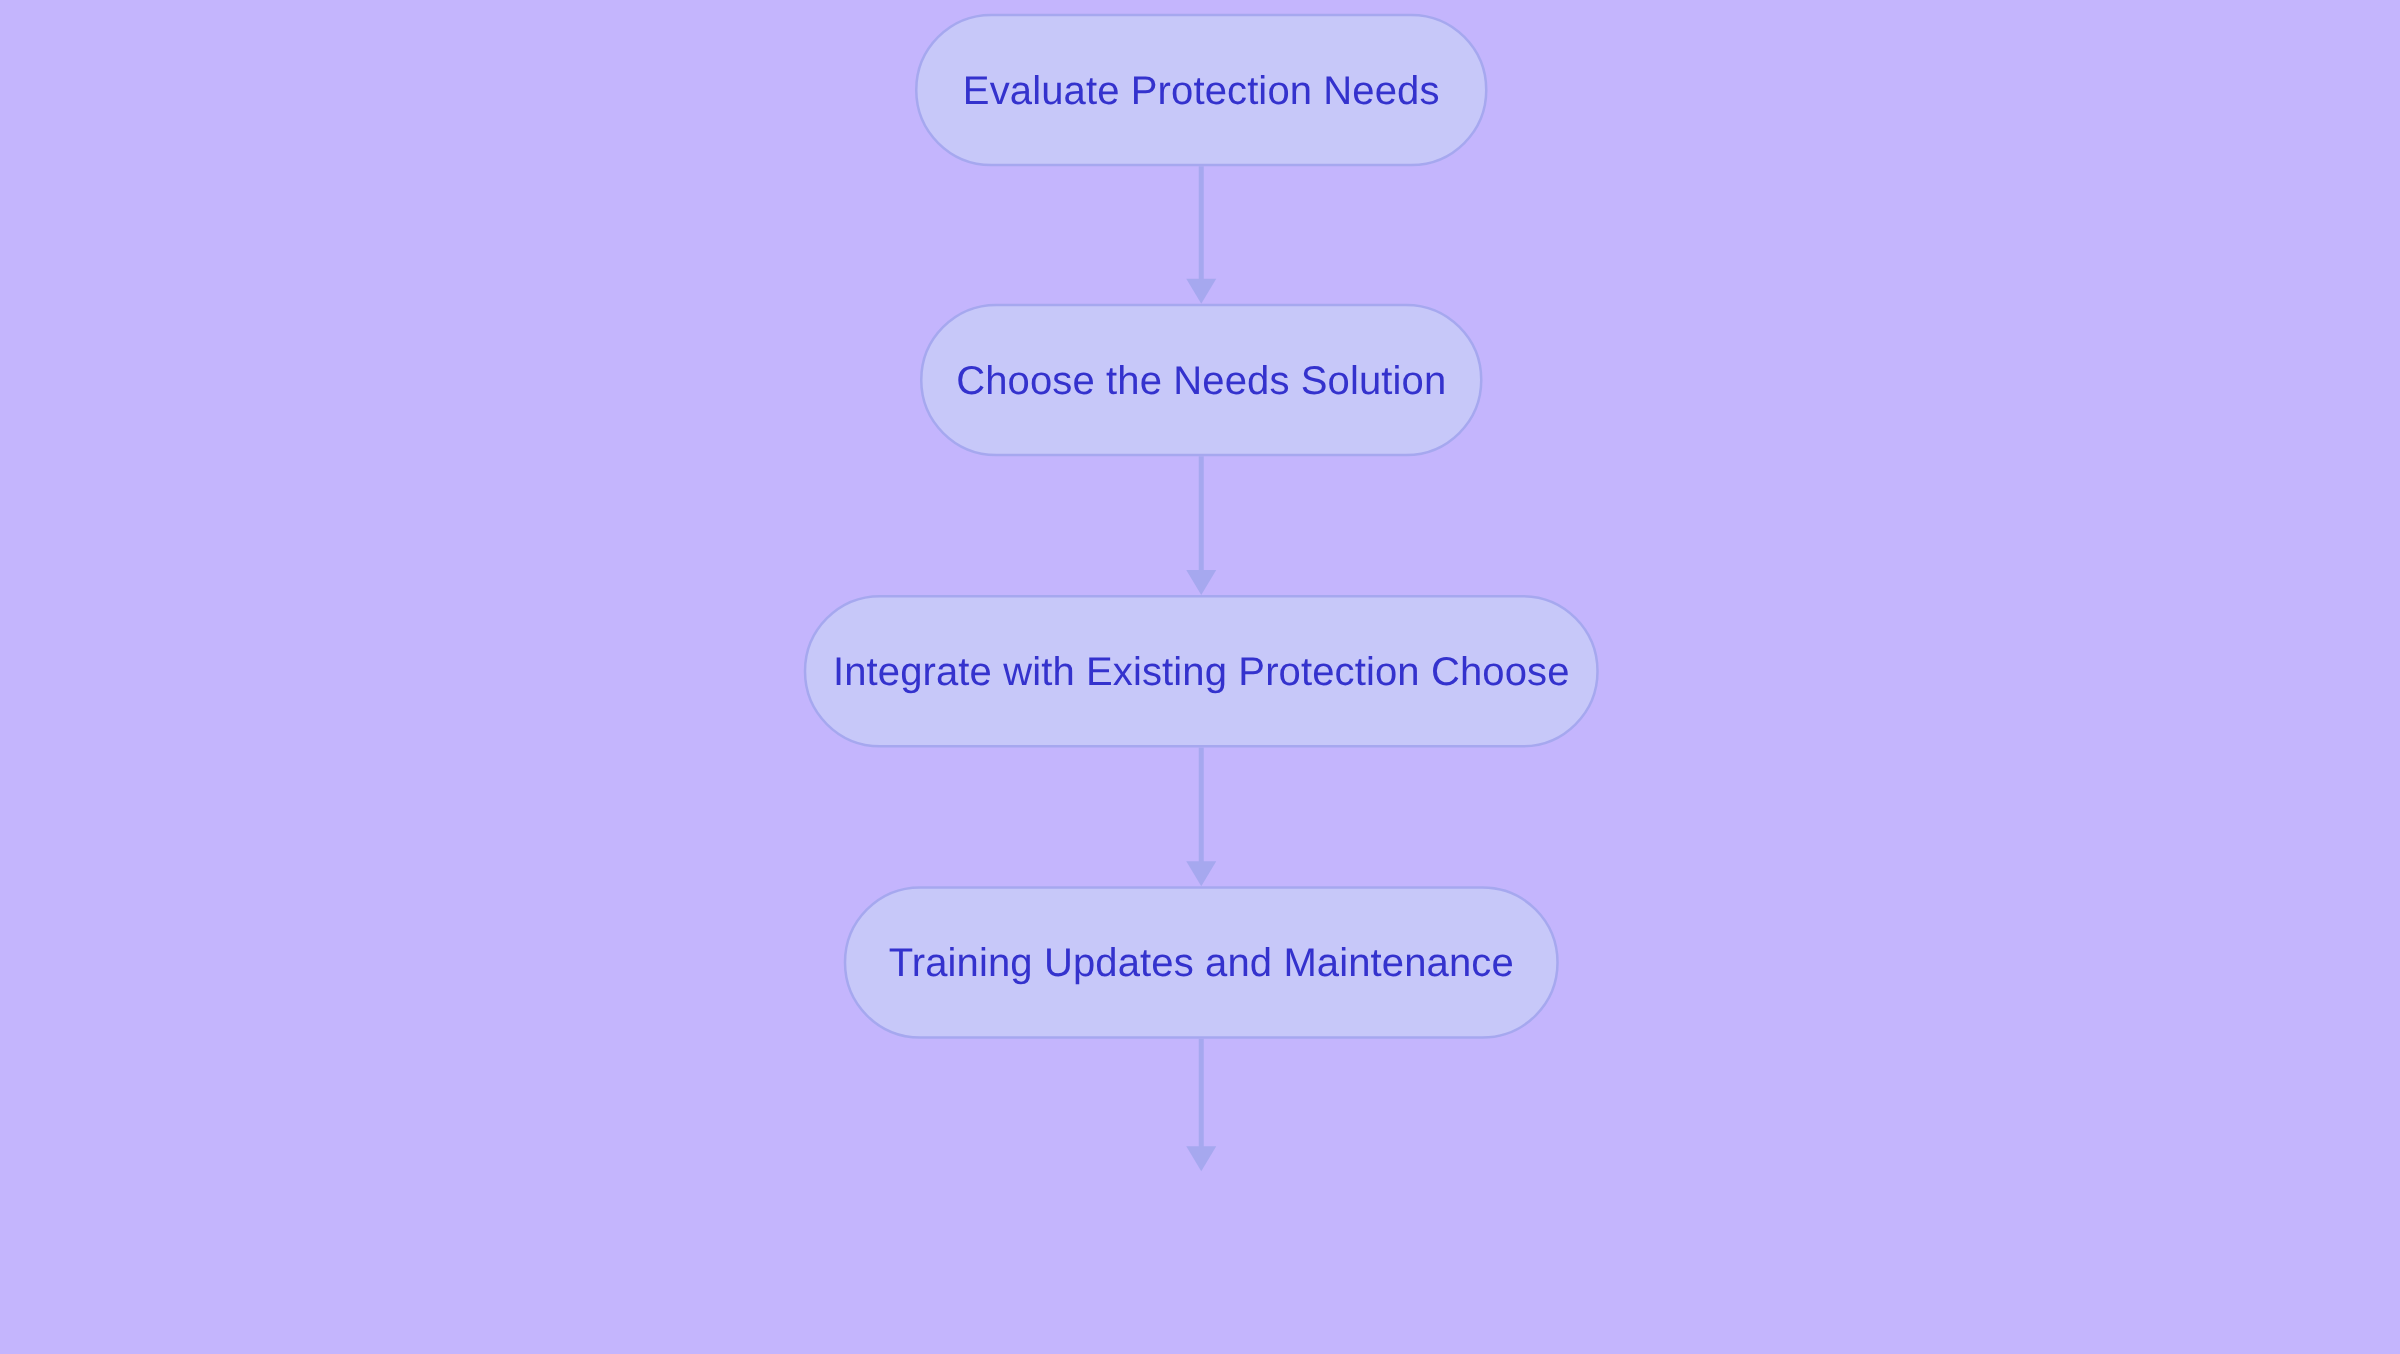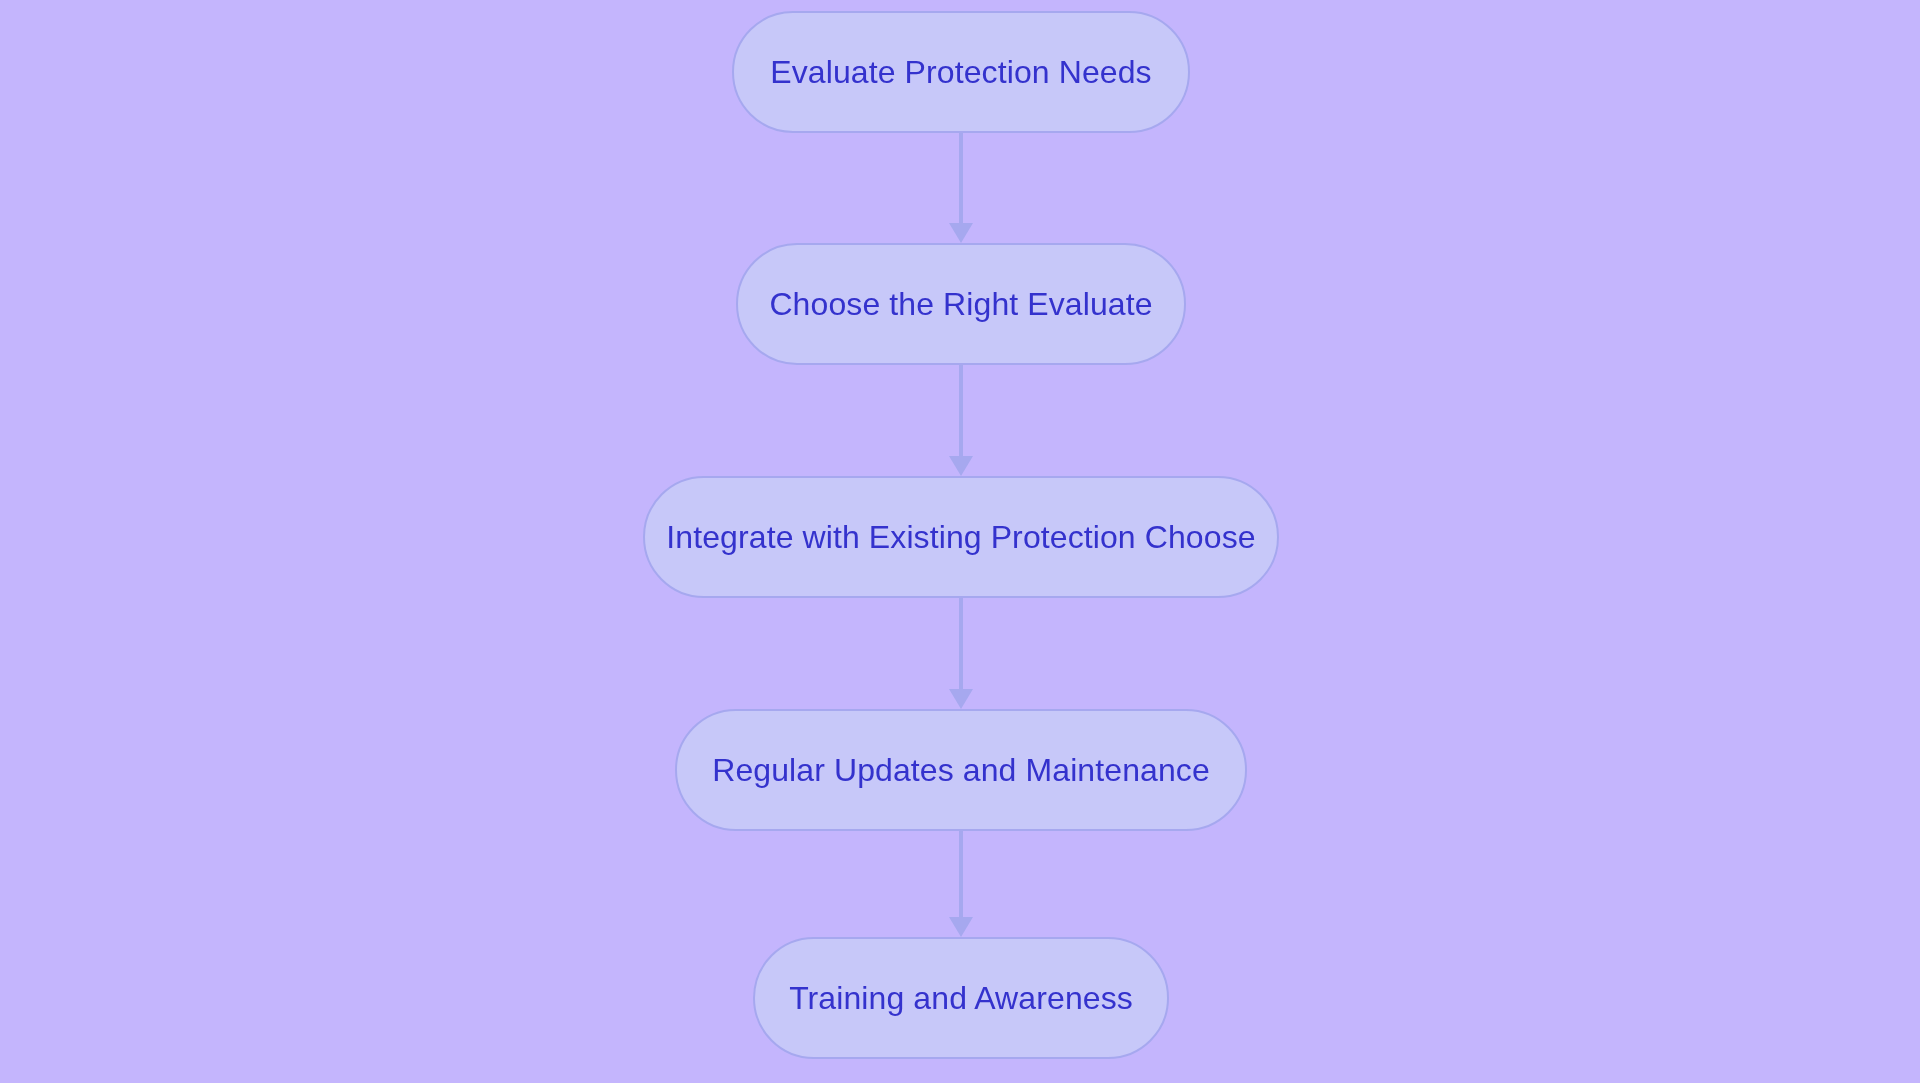--- a/index.html
+++ b/index.html
@@ -98,28 +98,25 @@
       <line class="edge-line" x1="20" y1="0" x2="20" y2="88"></line>
       <polygon class="edge-arrow" points="8,86 32,86 20,106"></polygon>
     </svg>
   </div>
 
   <div class="flow-node" style="left:961px; top:11px; width:458px;">
     <span class="flow-node-label">Evaluate Protection Needs</span>
   </div>
 
   <div class="flow-node" style="left:961px; top:243px; width:450px;">
-    <span class="flow-node-label">Choose the Right Evaluate</span>
+    <span class="flow-node-label">Choose the Needs Solution</span>
   </div>
 
   <div class="flow-node" style="left:961px; top:476px; width:636px;">
     <span class="flow-node-label">Integrate with Existing Protection Choose</span>
   </div>
 
   <div class="flow-node" style="left:961px; top:709px; width:572px;">
-    <span class="flow-node-label">Regular Updates and Maintenance</span>
+    <span class="flow-node-label">Training Updates and Maintenance</span>
   </div>
 
-  <div class="flow-node" style="left:961px; top:937px; width:416px;">
-    <span class="flow-node-label">Training and Awareness</span>
-  </div>
 
 </div>
 
 </body></html>

